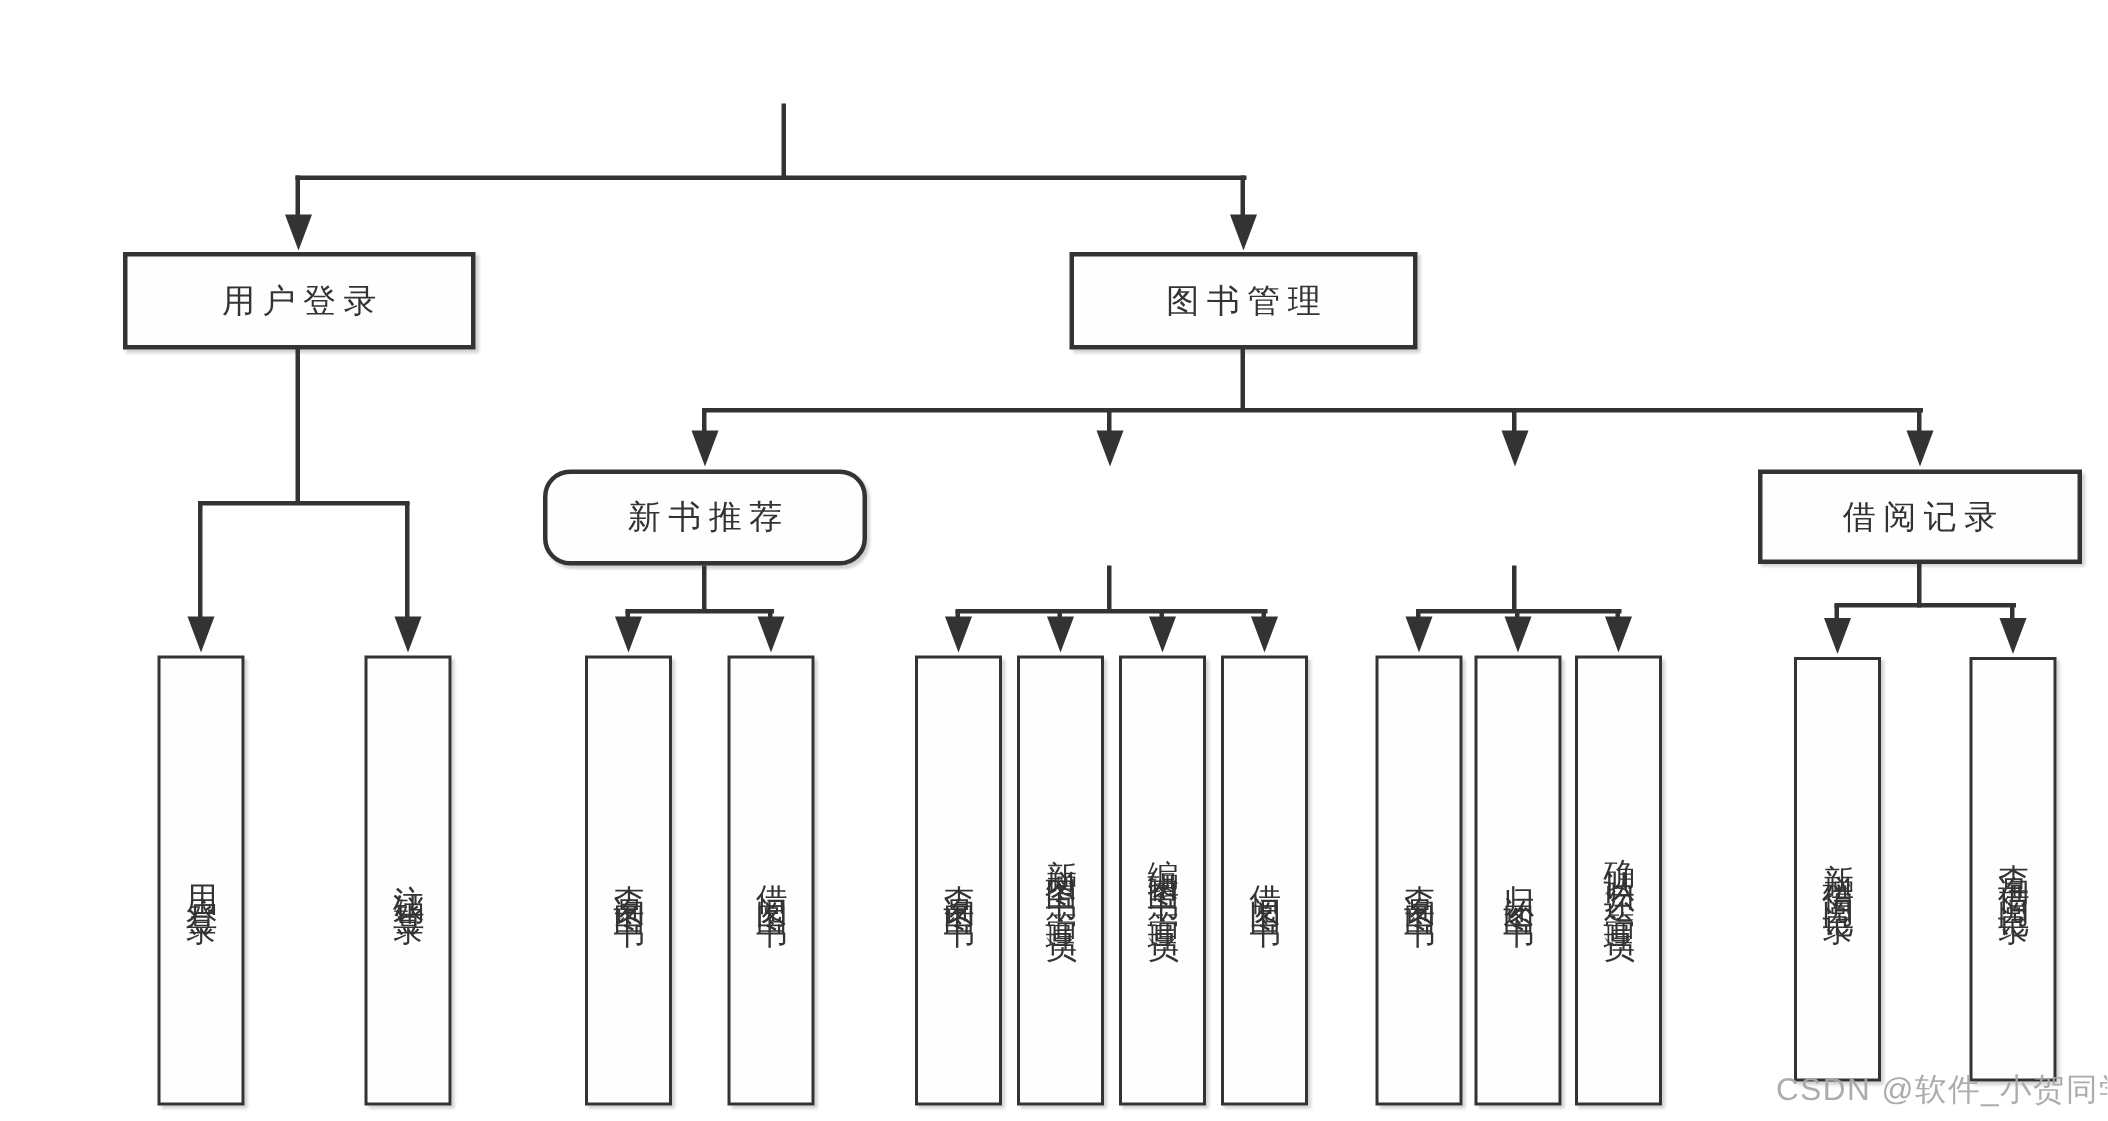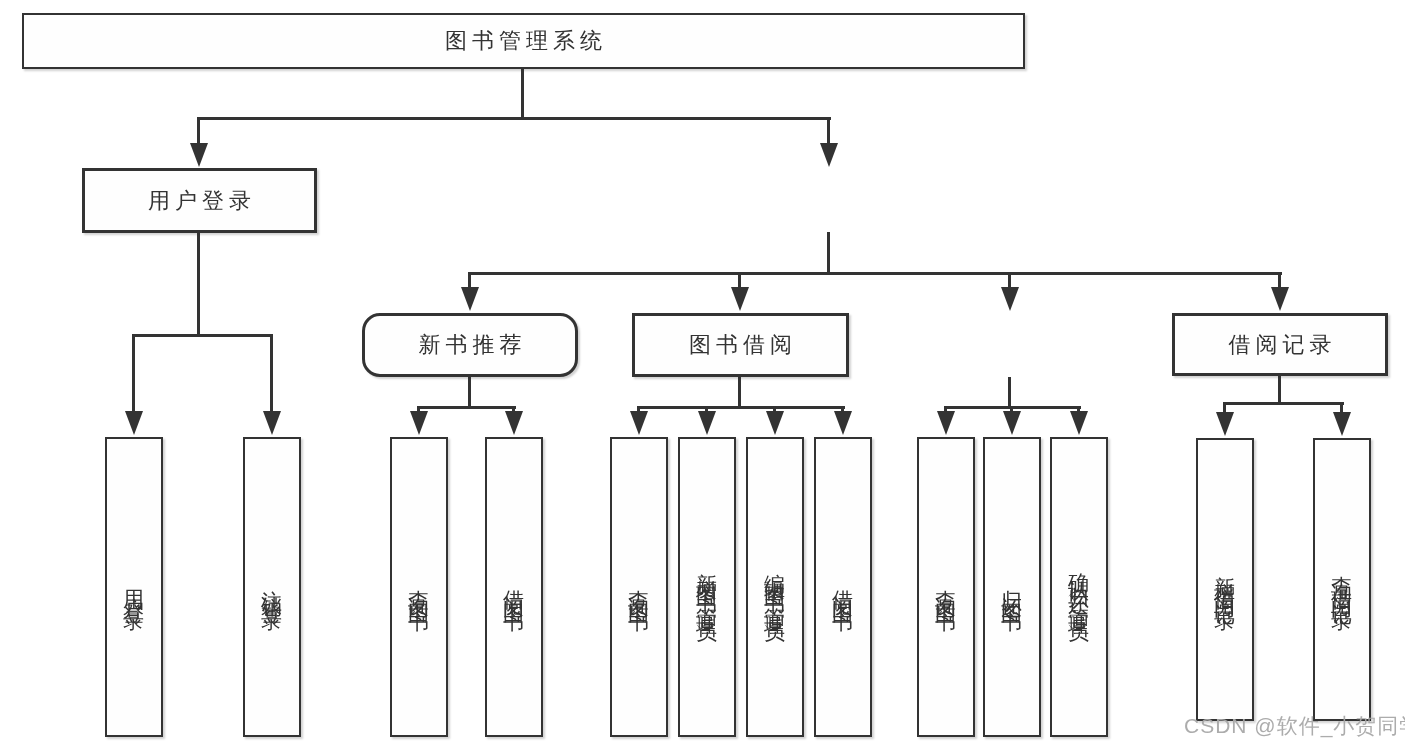--- a/index.html
+++ b/index.html
@@ -32,34 +32,34 @@
   .watermark {
     position:absolute; left:1184px; top:712px; font-size:21px; letter-spacing:1px;
     color:#a8a8a8; opacity:0.95; z-index:10; white-space:nowrap;
   }
 </style>
 </head>
 <body>
 
 <div class="stage">
 
-  <div class="box hbox" style="left:22px; top:13px; width:1003px; height:56px;">图书管理系统</div>
 
   <div class="vline" style="left:521px; top:69px; height:49px;"></div>
   <div class="hline" style="left:197px; top:117px; width:634px;"></div>
   <div class="drop" style="left:190px; top:117px; height:50px;">
       <div class="shaft"></div>
       <div class="head"></div>
     </div>
   <div class="drop" style="left:820px; top:117px; height:50px;">
       <div class="shaft"></div>
       <div class="head"></div>
     </div>
 
   <div class="box hbox b3" style="left:82px; top:168px; width:235px; height:65px;">用户登录</div>
+  <div class="box hbox b3" style="left:713px; top:168px; width:232px; height:65px;">图书管理</div>
 
   <div class="vline" style="left:197px; top:232px; height:104px;"></div>
   <div class="hline" style="left:132px; top:334px; width:141px;"></div>
   <div class="drop" style="left:125px; top:335px; height:100px;">
       <div class="shaft"></div>
       <div class="head"></div>
     </div>
   <div class="drop" style="left:263px; top:335px; height:100px;">
       <div class="shaft"></div>
       <div class="head"></div>
@@ -78,21 +78,20 @@
   <div class="drop" style="left:1001px; top:273px; height:38px;">
       <div class="shaft"></div>
       <div class="head"></div>
     </div>
   <div class="drop" style="left:1271px; top:273px; height:38px;">
       <div class="shaft"></div>
       <div class="head"></div>
     </div>
 
   <div class="box hbox b3" style="left:362px; top:313px; width:216px; height:64px;border-radius:18px;">新书推荐</div>
-  <div class="box hbox b3" style="left:632px; top:313px; width:217px; height:64px;">图书借阅</div>
   <div class="box hbox b3" style="left:1172px; top:313px; width:216px; height:63px;">借阅记录</div>
 
   <div class="vline" style="left:468px; top:377px; height:31px;"></div>
   <div class="hline" style="left:417px; top:406px; width:99px;"></div>
   <div class="drop" style="left:410px; top:407px; height:28px;">
       <div class="shaft"></div>
       <div class="head"></div>
     </div>
   <div class="drop" style="left:505px; top:407px; height:28px;">
       <div class="shaft"></div>

